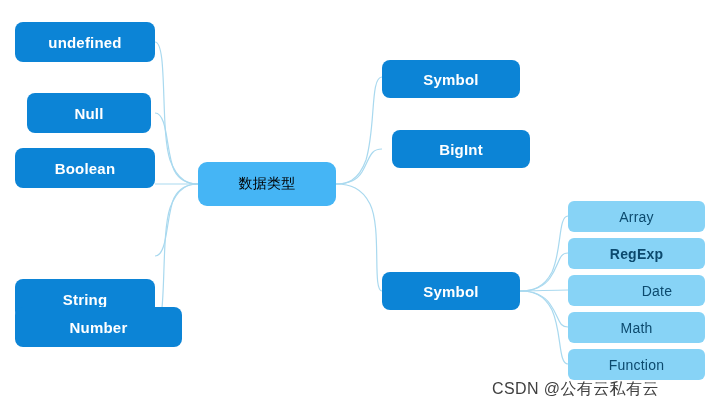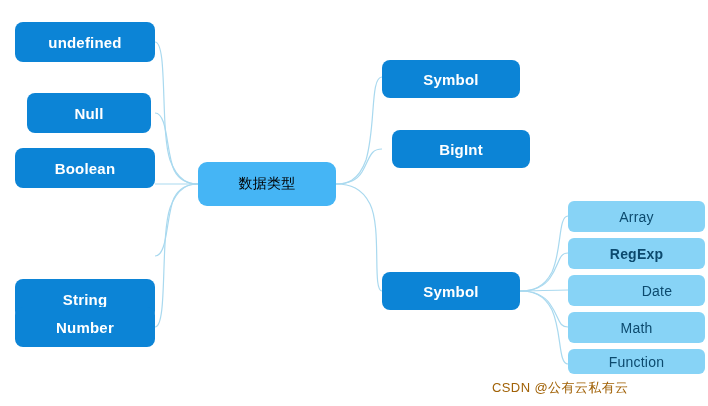--- a/index.html
+++ b/index.html
@@ -49,22 +49,22 @@
   }
   .node-leaf {
     background: #87d3f6;
     color: #0c4a6e;
     font-size: 14px;
     font-weight: 400;
     border-radius: 6px;
   }
   #watermark {
     position: absolute;
-    color: #a16207;
-    font-size: 13px;
+    color: #404040;
+    font-size: 16px;
     font-weight: 400;
     white-space: nowrap;
     letter-spacing: .4px;
   }
 </style>
 </head>
 <body>
 
 <div id="canvas">
 
@@ -83,26 +83,26 @@
       <path d="M 520 291 C 532 291 543 294 550 304 C 560 318 558 327 568 327" fill="none" stroke="#a9d9ef" stroke-width="1.2"></path>
       <path d="M 520 291 C 532 291 544 294 552 310 C 562 332 558 364 568 364" fill="none" stroke="#a9d9ef" stroke-width="1.2"></path>
     </svg>
 
   <div id="nodes-layer">
       <div class="node node-root" style="left: 198px; top: 162px; width: 138px; height: 44px;">数据类型</div>
       <div class="node node-primary" style="left: 15px; top: 22px; width: 140px; height: 40px;">undefined</div>
       <div class="node node-primary" style="left: 27px; top: 93px; width: 124px; height: 40px;">Null</div>
       <div class="node node-primary" style="left: 15px; top: 148px; width: 140px; height: 40px;">Boolean</div>
       <div class="node node-primary" style="left: 15px; top: 236px; width: 140px; height: 40px; margin-top: 43px;">String</div>
-      <div class="node node-primary" style="left: 15px; top: 307px; width: 140px; height: 40px;">Number</div>
+      <div class="node node-primary" style="left: 15px; top: 307px; width: 167px; height: 40px;">Number</div>
       <div class="node node-primary" style="left: 382px; top: 60px; width: 138px; height: 38px;">Symbol</div>
       <div class="node node-primary" style="left: 392px; top: 130px; width: 138px; height: 38px;">BigInt</div>
       <div class="node node-primary" style="left: 382px; top: 272px; width: 138px; height: 38px;">Symbol</div>
       <div class="node node-leaf" style="left: 568px; top: 201px; width: 137px; height: 31px;">Array</div>
       <div class="node node-leaf" style="left: 568px; top: 238px; width: 137px; height: 31px; font-weight: bold;">RegExp</div>
       <div class="node node-leaf" style="left: 568px; top: 275px; width: 137px; height: 31px; padding-left: 41px;">Date</div>
       <div class="node node-leaf" style="left: 568px; top: 312px; width: 137px; height: 31px;">Math</div>
-      <div class="node node-leaf" style="left: 568px; top: 349px; width: 137px; height: 25px;">Function</div>
+      <div class="node node-leaf" style="left: 568px; top: 349px; width: 137px; height: 31px;">Function</div>
     </div>
 
   <div id="watermark" style="left: 492px; top: 379px;">CSDN @公有云私有云</div>
 
 </div>
 
 </body></html>

